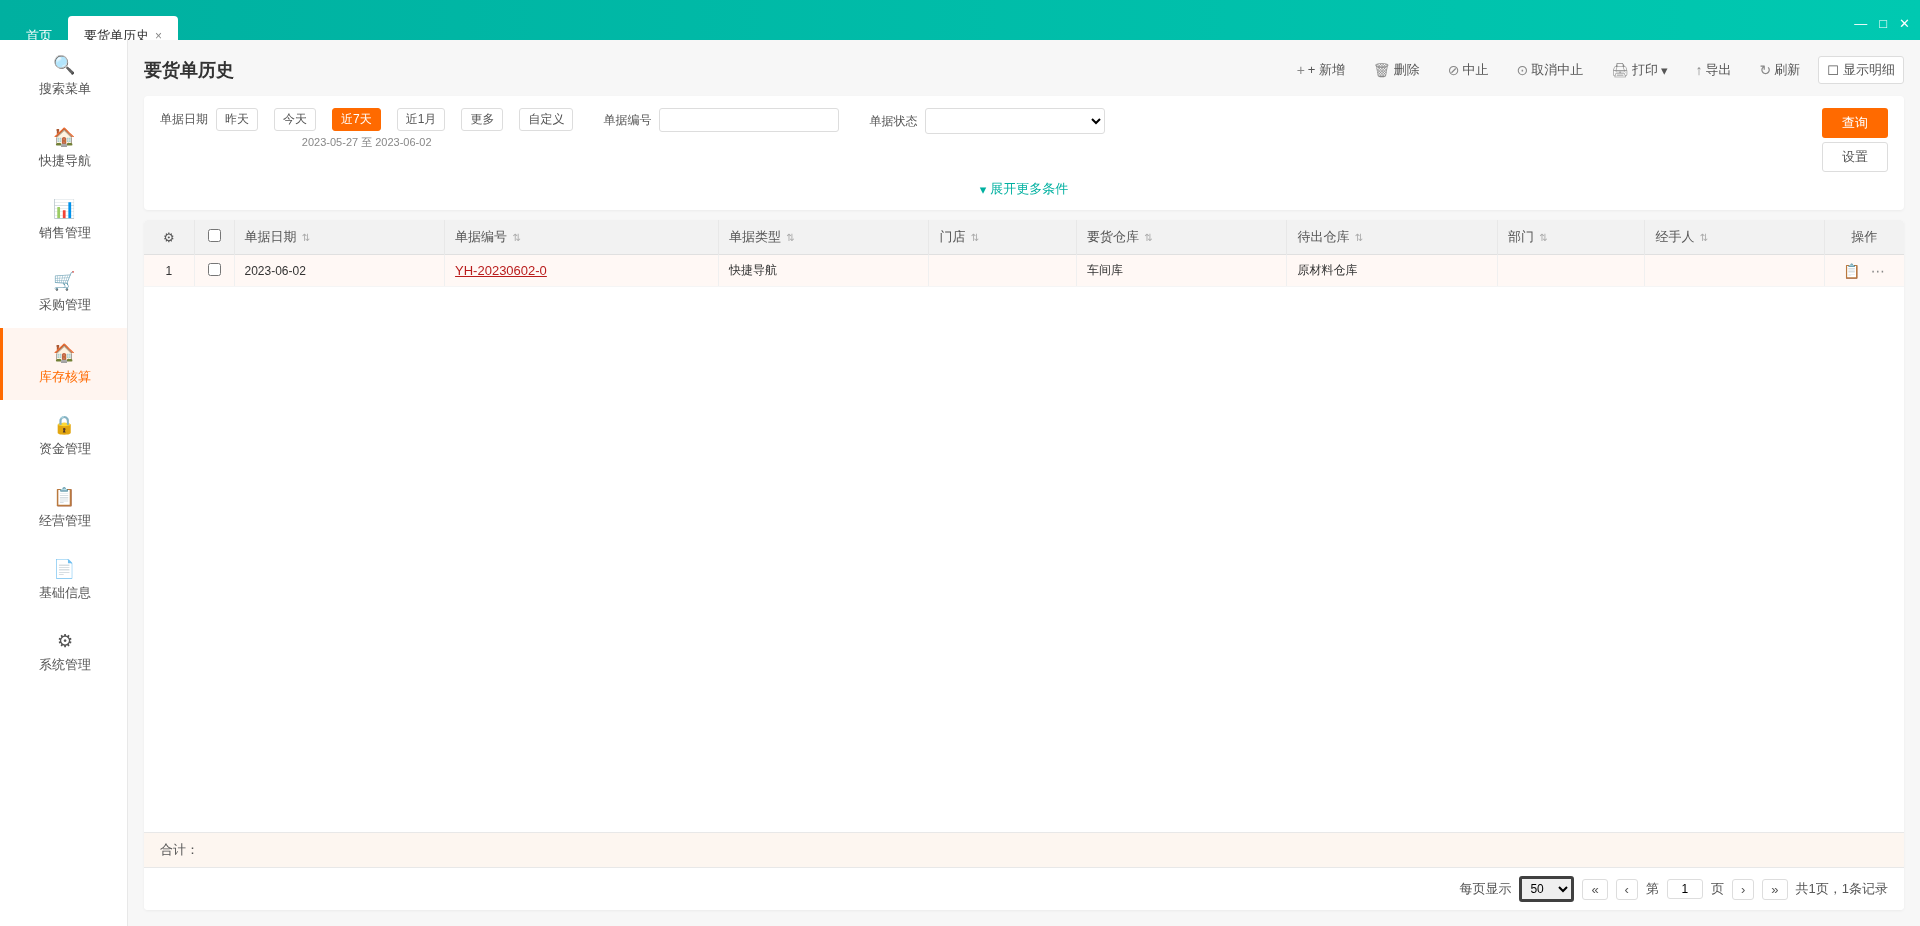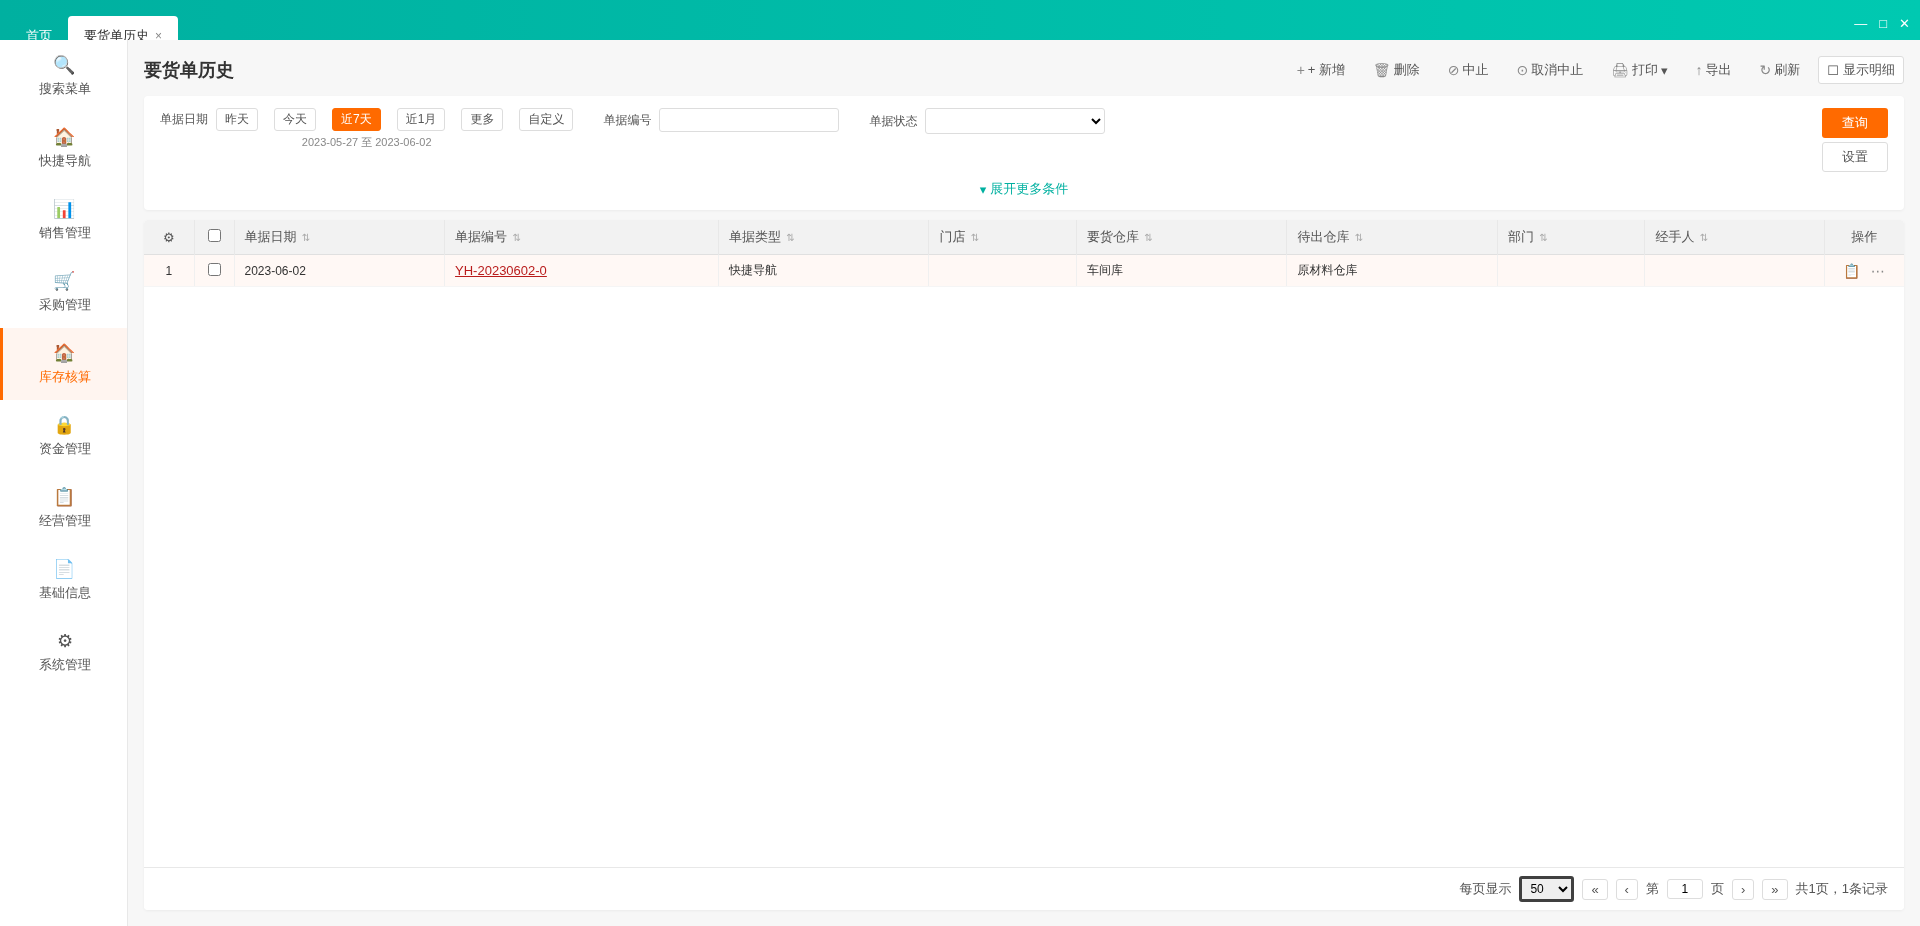--- a/index.html
+++ b/index.html
@@ -531,20 +531,23 @@
       <td></td>
       <td class="col-ops">
         <span class="op-icon" title="查看">📋</span>
         <span class="op-icon" title="更多">⋯</span>
       </td>
     </tr>
             </tbody>
         </table>
       </div>
 
+      <div class="table-footer">
+        <span>合计：</span>
+      </div>
 
       <div class="pagination-bar">
         <span>每页显示</span>
         <select>
           <option>50</option>
           <option>10</option>
           <option>20</option>
           <option>100</option>
         </select>
         <button class="pagination-btn">«</button>

